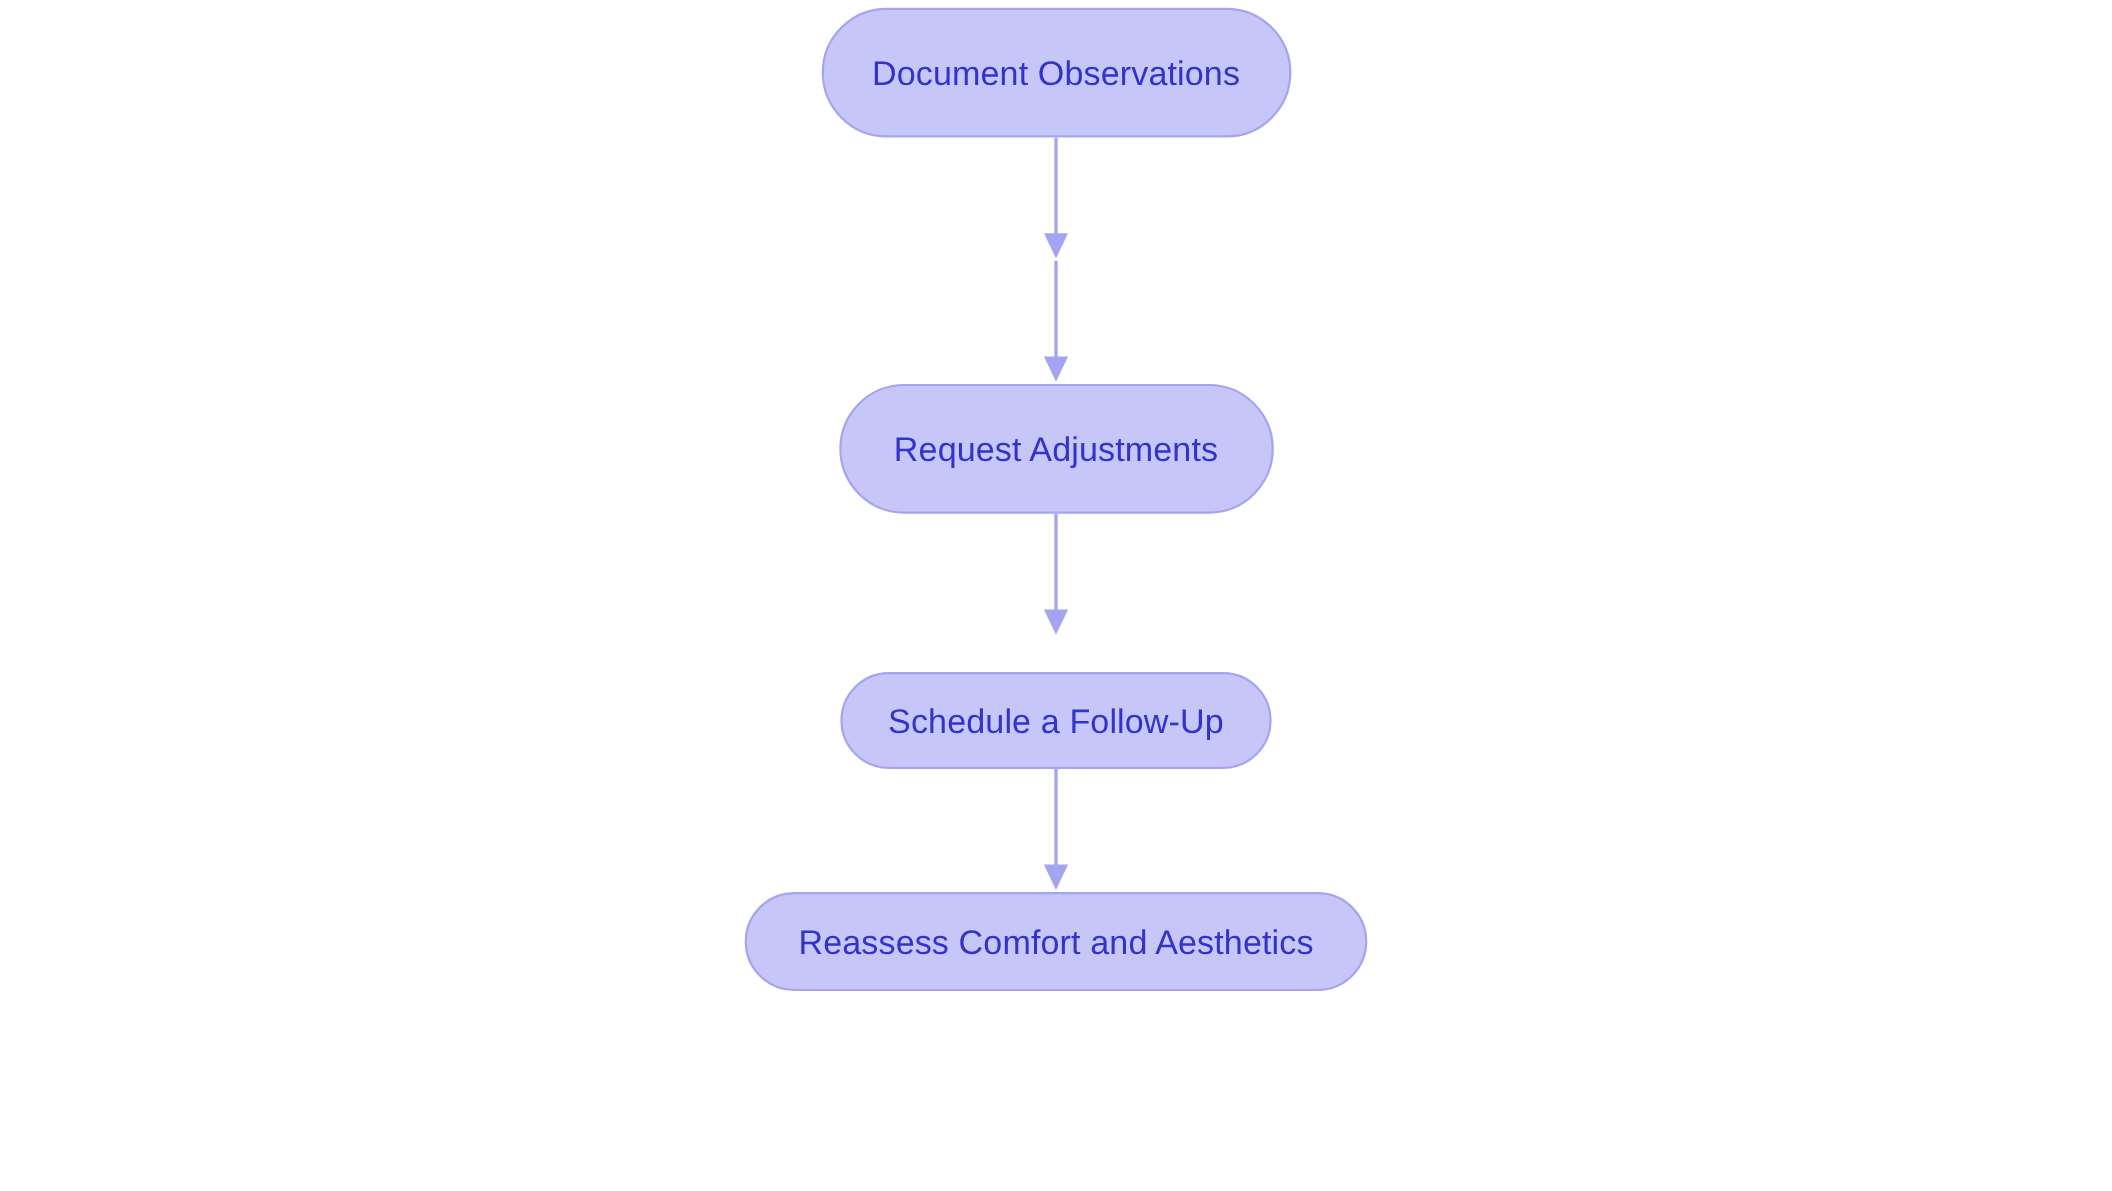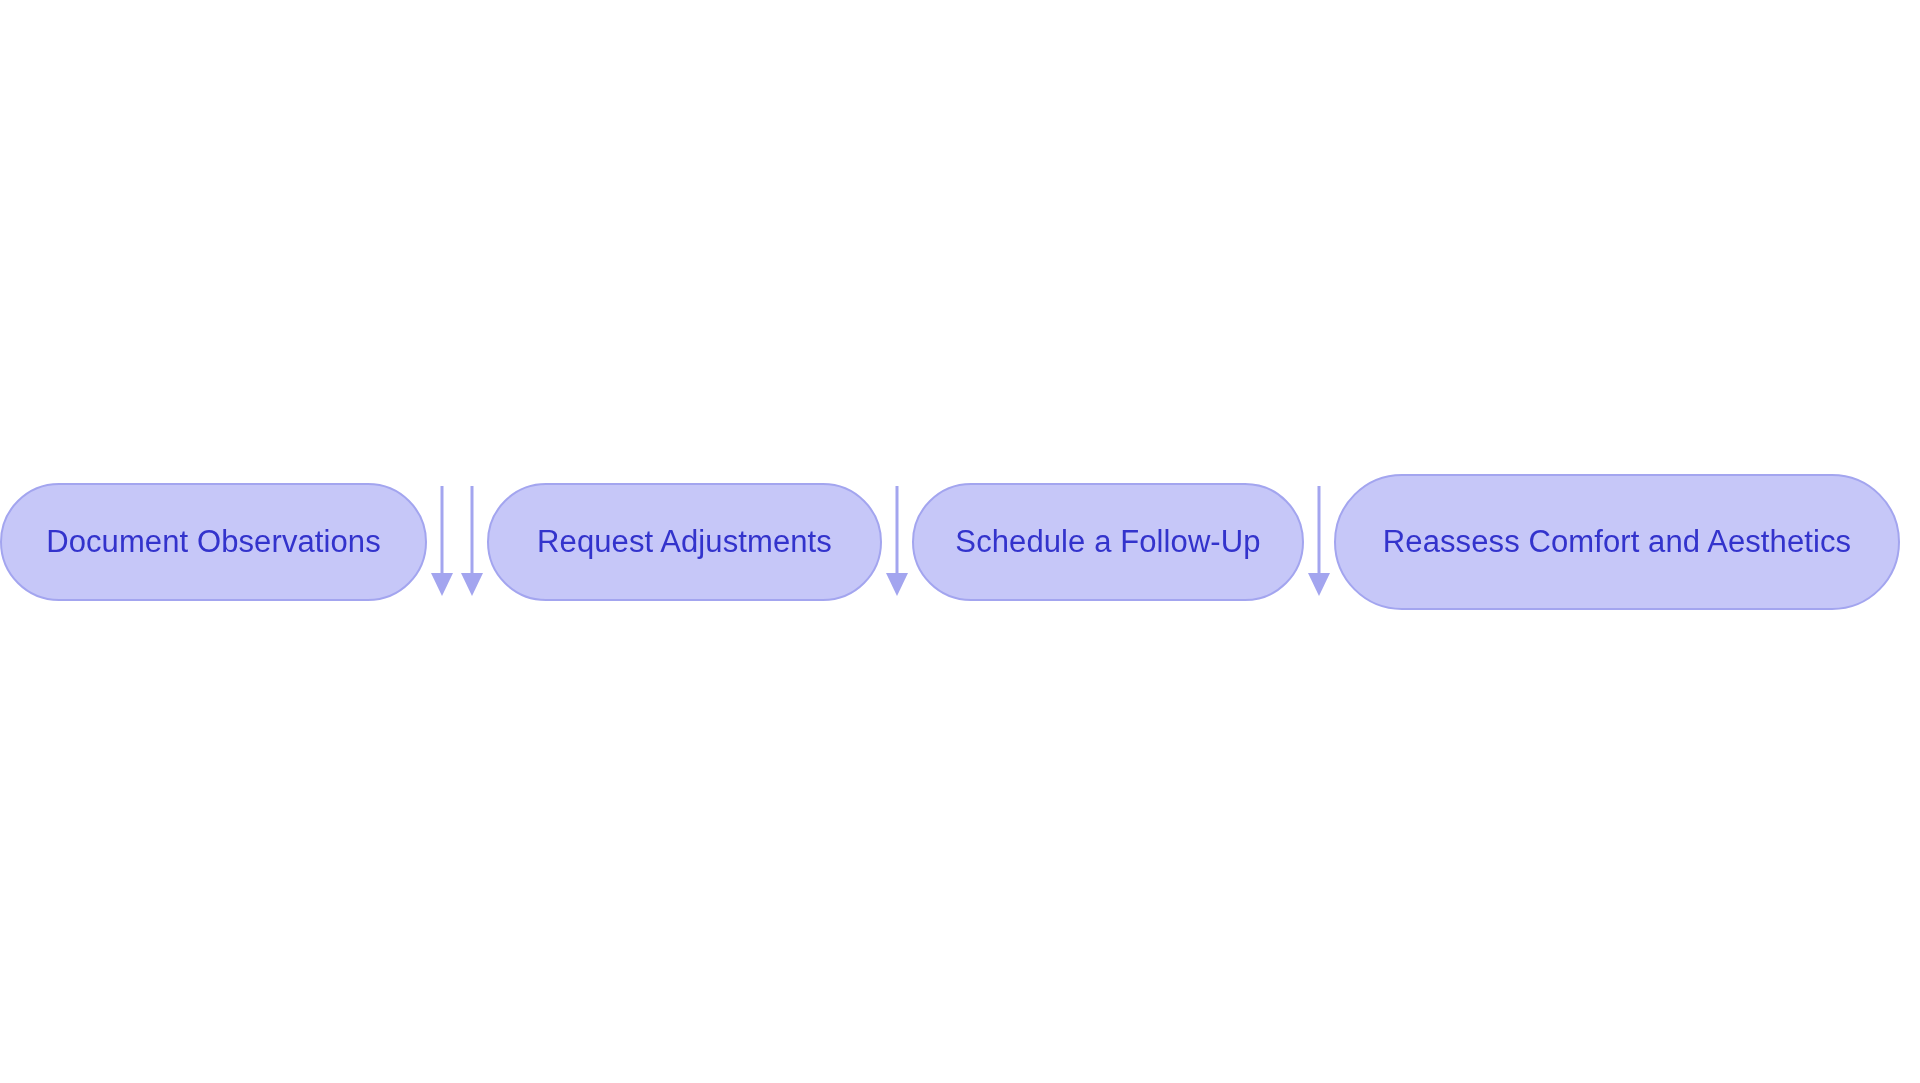--- a/index.html
+++ b/index.html
@@ -22,21 +22,21 @@
     background: #ffffff;
   }
 
   .flow-column {
     position: absolute;
     left: 0;
     top: 0;
     width: 1920px;
     height: 1083px;
     display: flex;
-    flex-direction: row;
+    flex-direction: column;
     align-items: center;
     justify-content: flex-start;
   }
 
   .node {
     box-sizing: border-box;
     display: flex;
     align-items: center;
     justify-content: center;
     background: #c6c7f8;
@@ -54,22 +54,22 @@
   .node-label {
     display: block;
     padding: 0 10px;
     color: #3333cc;
   }
 
   
   .node.n1 { width: 427px; height: 118px; }
   .node.n2 { width: 543px; height: 118px; }
   .node.n3 { width: 395px; height: 118px; }
-  .node.n4 { width: 392px; height: 118px; }
-  .node.n5 { width: 566px; height: 136px; }
+  .node.n4 { width: 392px; height: 88px; margin-top: 32px; }
+  .node.n5 { width: 566px; height: 90px; }
 
   .connector {
     width: 30px;
     height: 112px;
     display: block;
     flex: 0 0 auto;
   }
 
   .spacer-top { height: 7px; flex: 0 0 auto; }
 </style>

